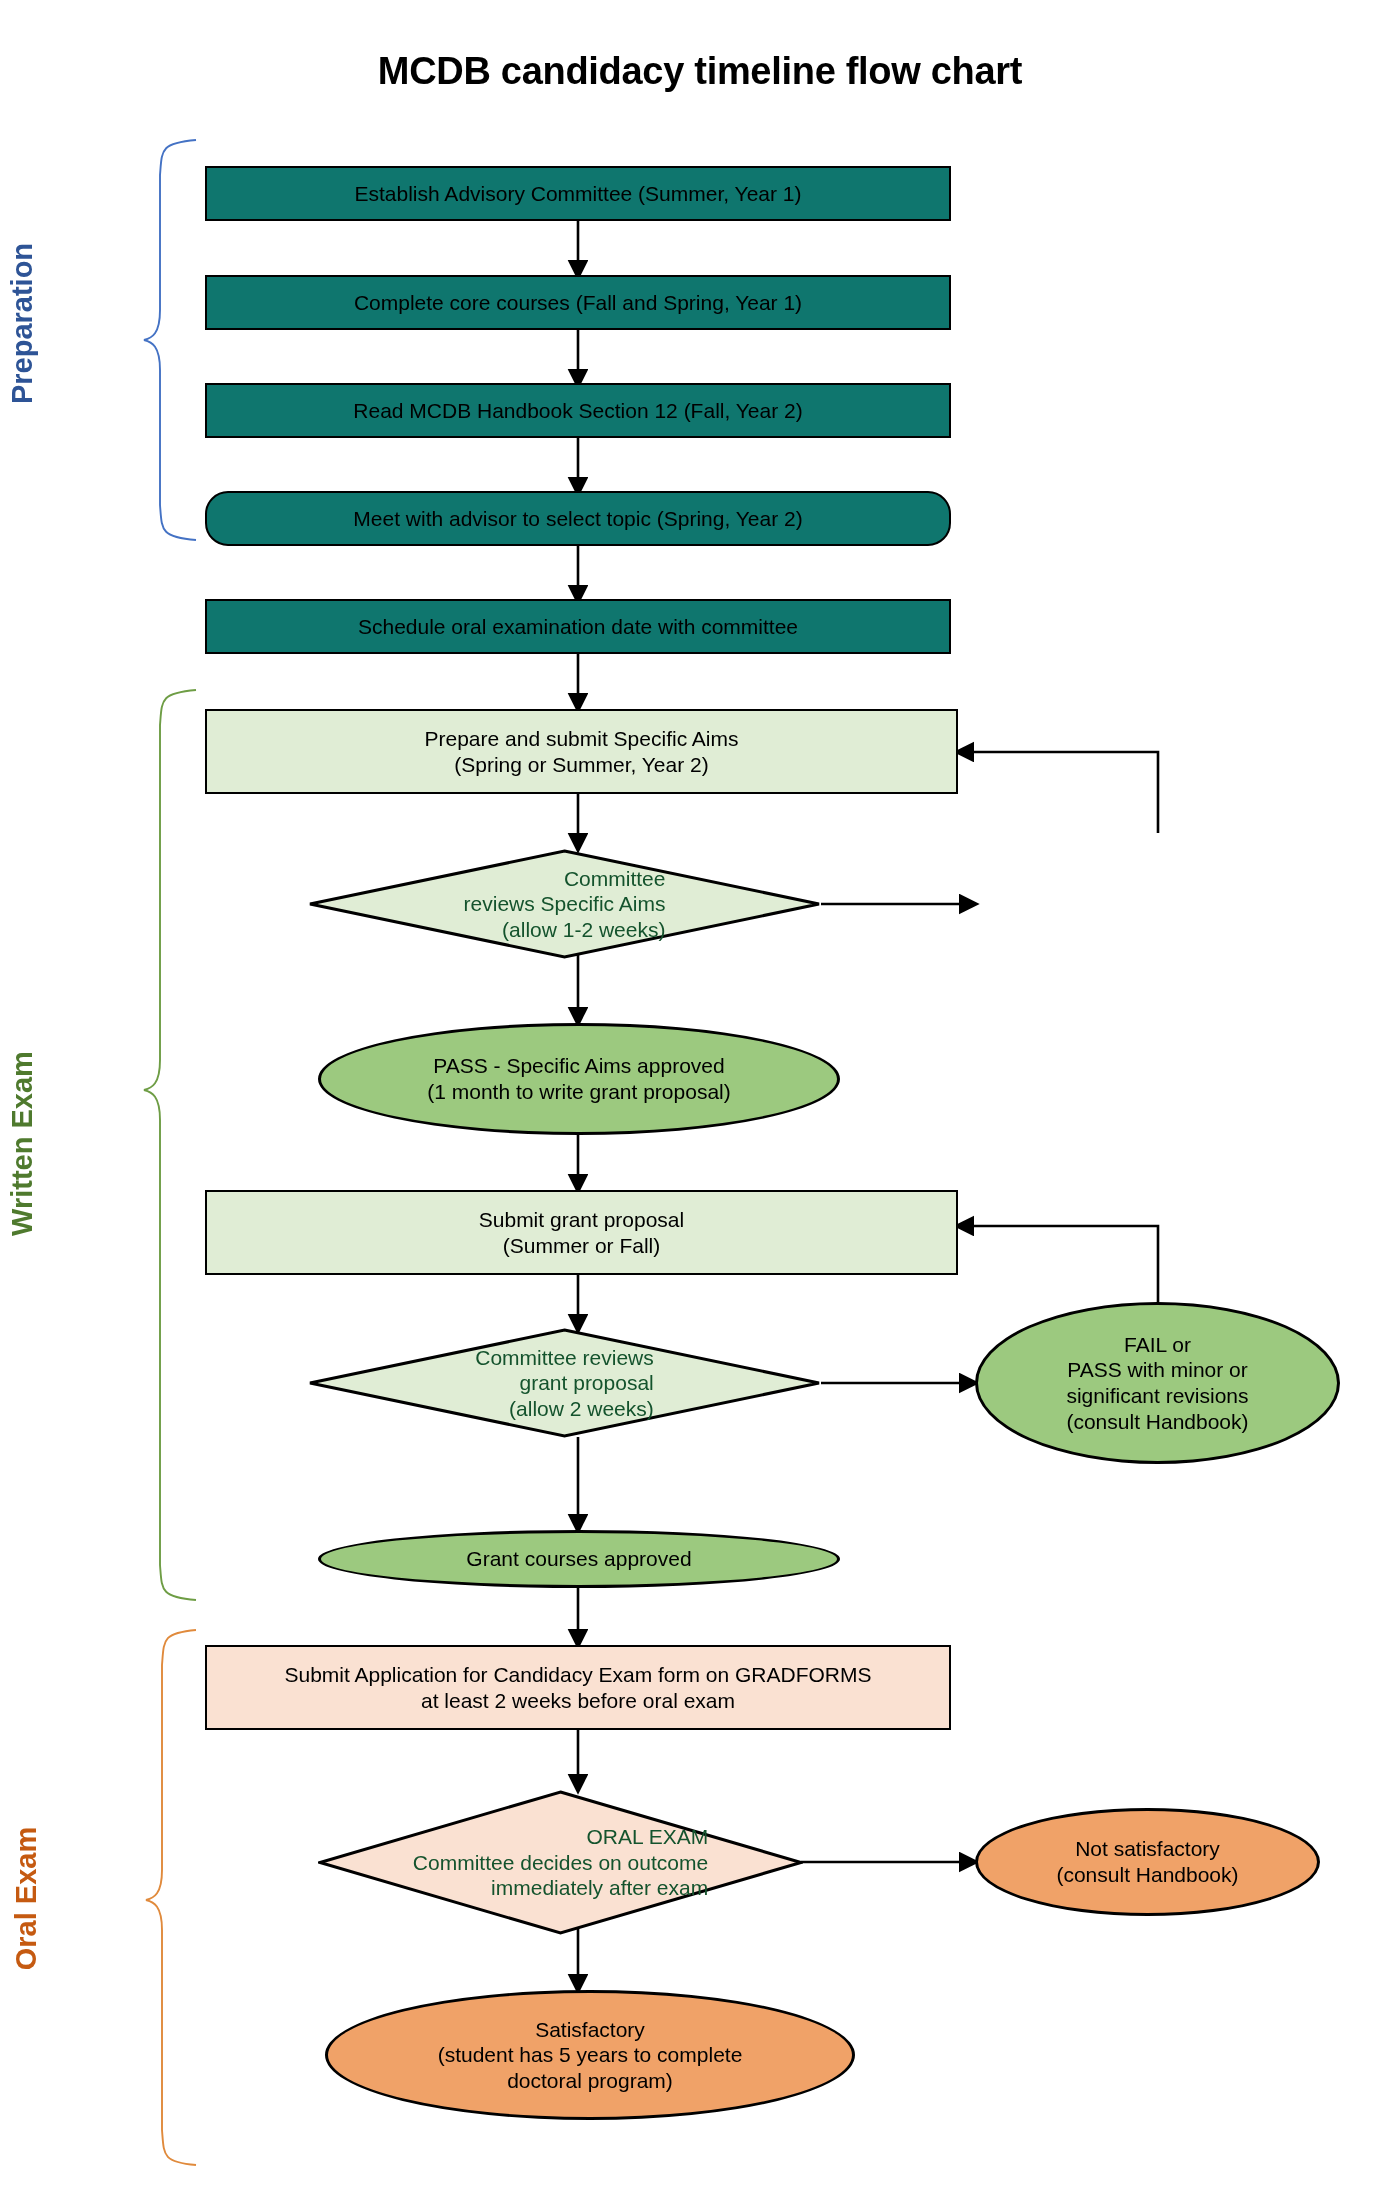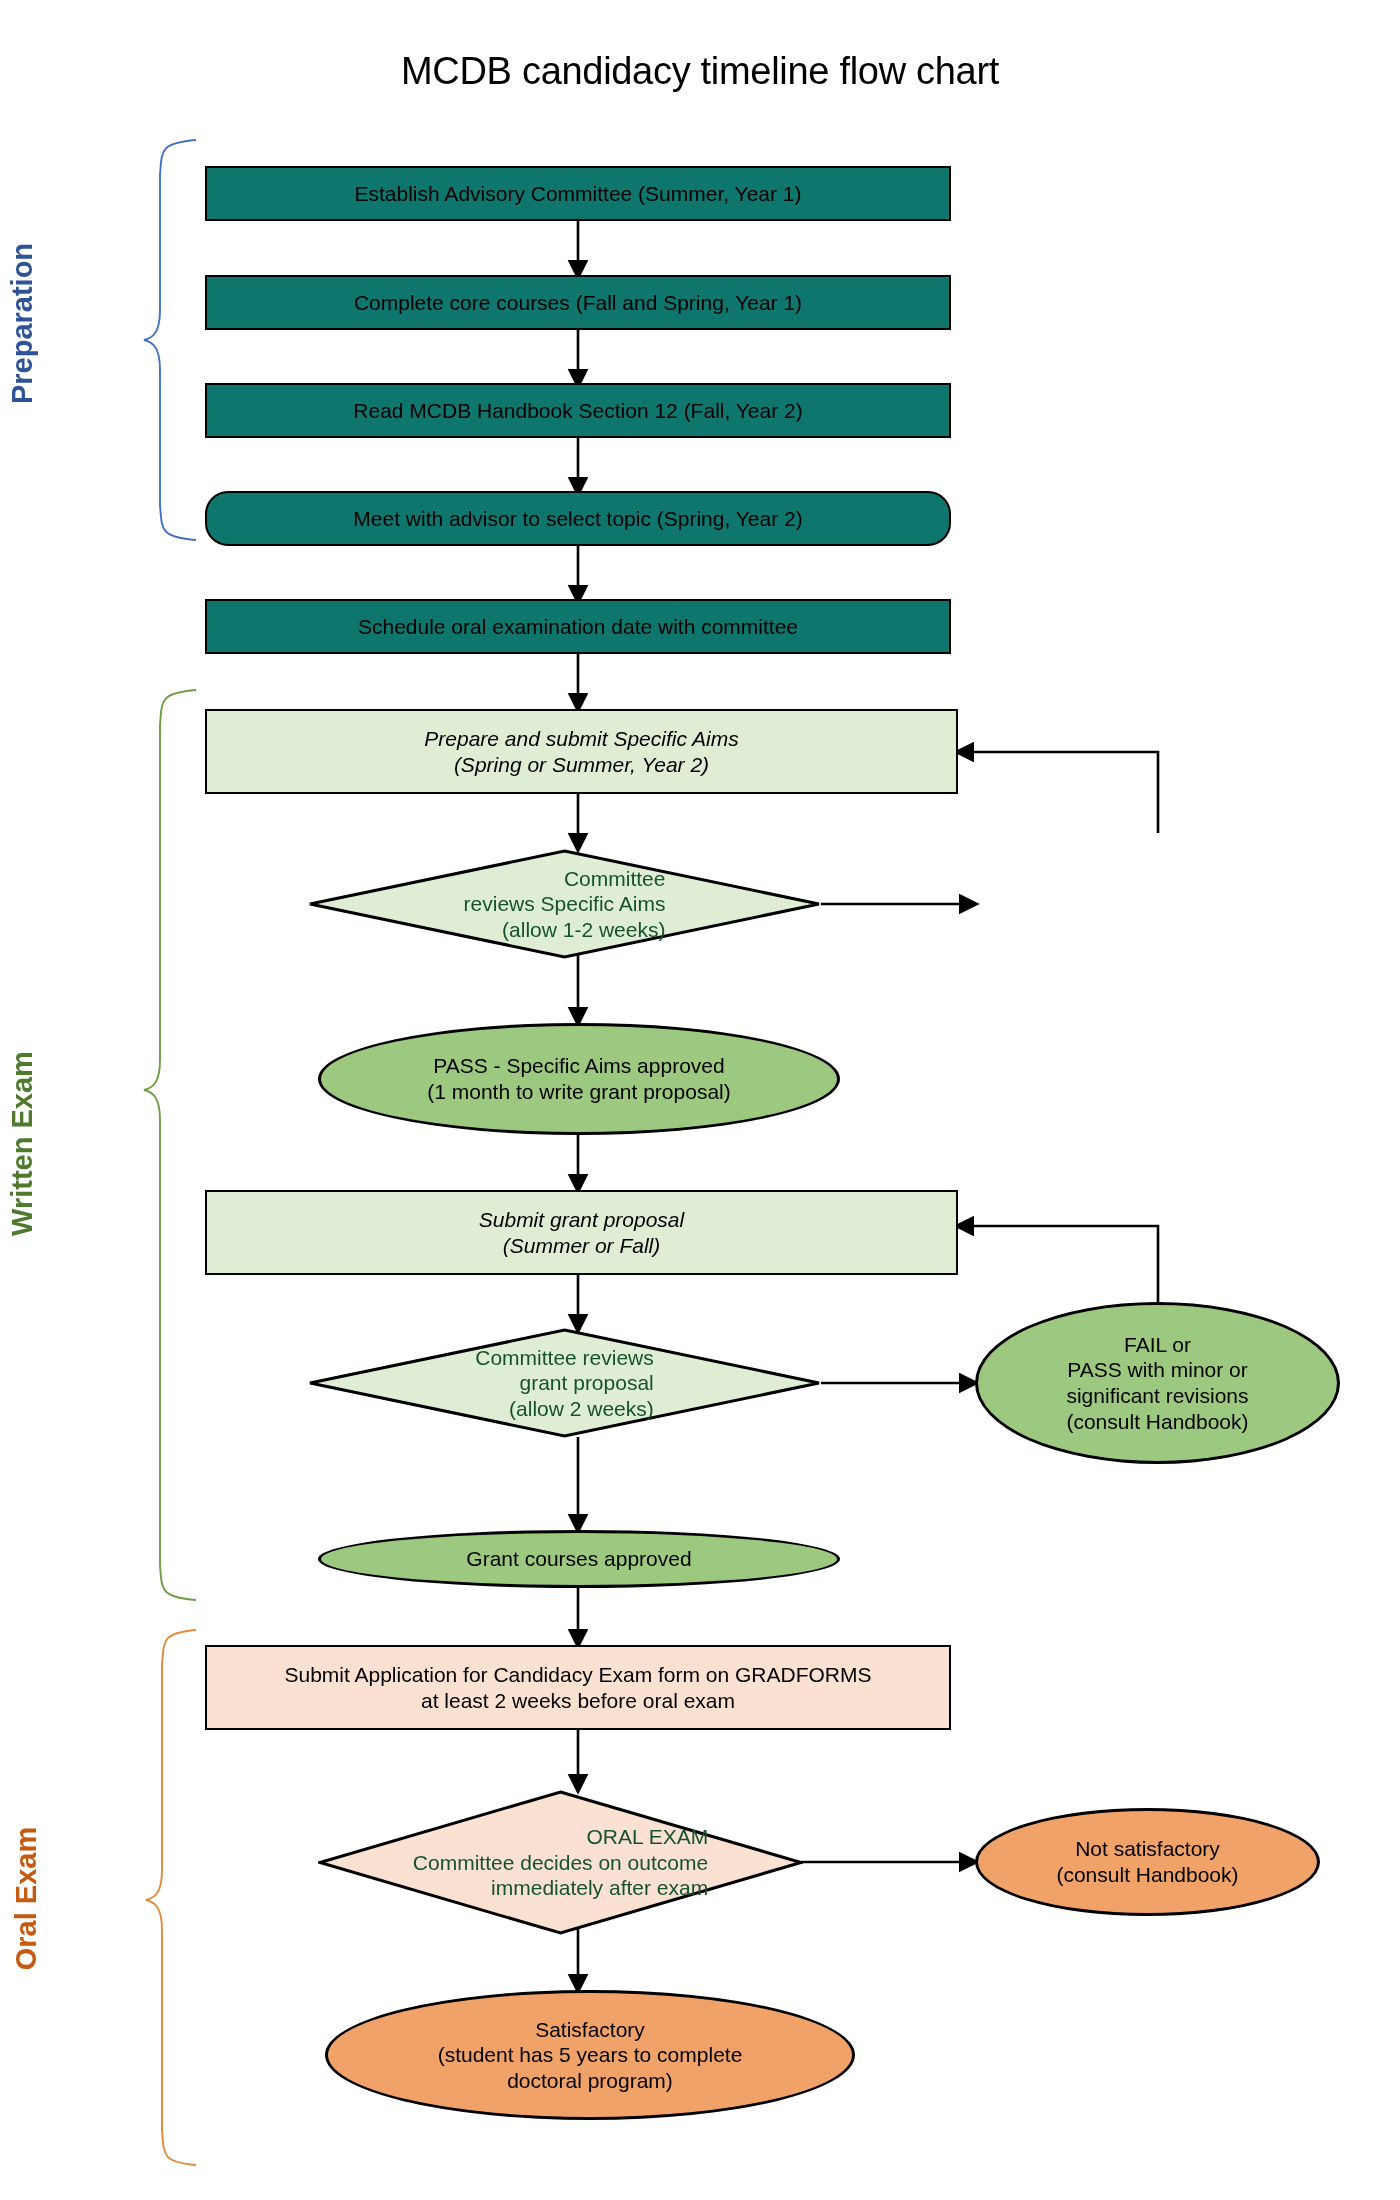--- a/index.html
+++ b/index.html
@@ -6,21 +6,21 @@
   body{
     width:1400px;height:2200px;background:#ffffff;
     font-family:"Liberation Sans", sans-serif;
     position:relative;overflow:hidden;
   }
   #stage{position:absolute;left:0;top:0;width:1400px;height:2200px;}
 
   
   .title{
     position:absolute;left:0;top:50px;width:1400px;
-    text-align:center;font-size:38px;font-weight:normal;color:#000;
+    text-align:center;font-size:38px;font-weight:bold;color:#000;
     letter-spacing:-0.3px;
   }
 
   
   svg.layer{position:absolute;left:0;top:0;width:1400px;height:2200px;
             pointer-events:none;}
 
   
   .sec-label{
     position:absolute;
@@ -34,21 +34,21 @@
   .sec-oral{color:#C55A11;}
 
   
   .node{
     position:absolute;box-sizing:border-box;
     display:flex;align-items:center;justify-content:center;
     text-align:center;color:#000;font-size:21px;line-height:1.22;
   }
   .rect{border:2.5px solid #000;}
   .rect-blue{background:#0f766e;}
-  .rect-green{background:#E0EDD5;font-style:italic;}
+  .rect-green{background:#E0EDD5;}
   .rect-peach{background:#FAE1D2;}
 
   .ellipse{border:3px solid #000;border-radius:50%;}
   .ell-green{background:#9CC97F;}
   .ell-orange{background:#F0A268;}
 
   .diamond-wrap{position:absolute;}
   .diamond-wrap svg{position:absolute;left:0;top:0;}
   .diamond-text{
     position:absolute;left:0;top:0;width:100%;height:100%;

